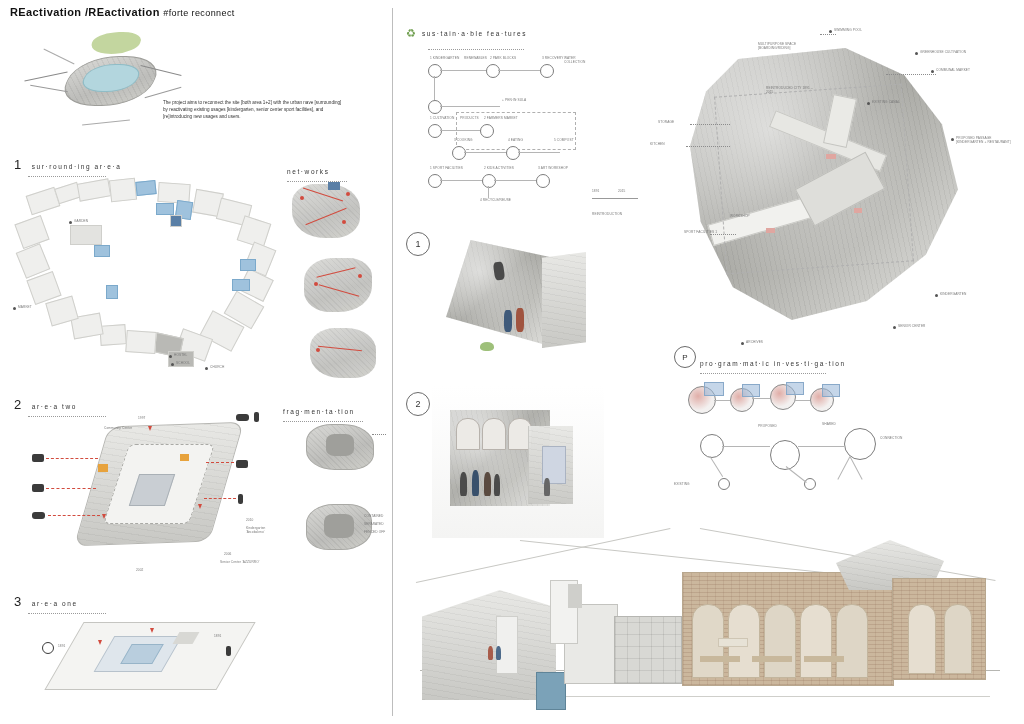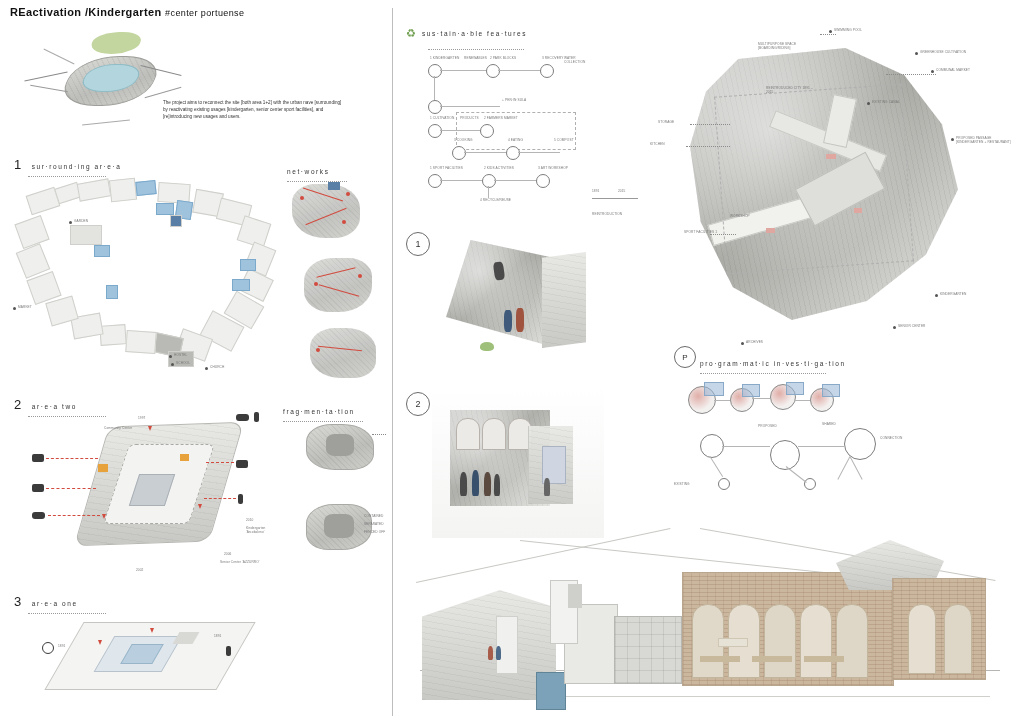--- a/index.html
+++ b/index.html
@@ -162,22 +162,22 @@
     background: rgba(150,180,215,.55);
     border: .5px solid #89a9c9;
   }
 </style>
 </head>
 <body>
 
 <div id="board">
 
   <div class="title">
-    <span class="bold">REactivation /Kindergarten</span>
-    <span style="font-size:9px;">#center portuense</span>
+    <span class="bold">REactivation /REactivation</span>
+    <span style="font-size:9px;">#forte reconnect</span>
   </div>
 
   <div class="vdiv"></div>
 
   <div class="abs" style="left:22px; top:30px; width:160px; height:90px;">
 
     <div class="abs" style="left:70px; top:2px; width:48px; height:22px; background:#b9cf8e; transform:skewX(-24deg) rotate(-4deg); border-radius:40% 55% 45% 60%; opacity:.85;"></div>
 
     <div class="abs texture-gray" style="left:45px; top:26px; width:85px; height:48px; transform:skewX(-26deg); border-radius:46%; border:.6px solid #9e9e9a;"></div>
     <div class="abs" style="left:62px; top:34px; width:52px; height:26px; transform:skewX(-26deg); border-radius:46%; background:#b3d6de; border:.5px solid #8fbcc6;"></div>

